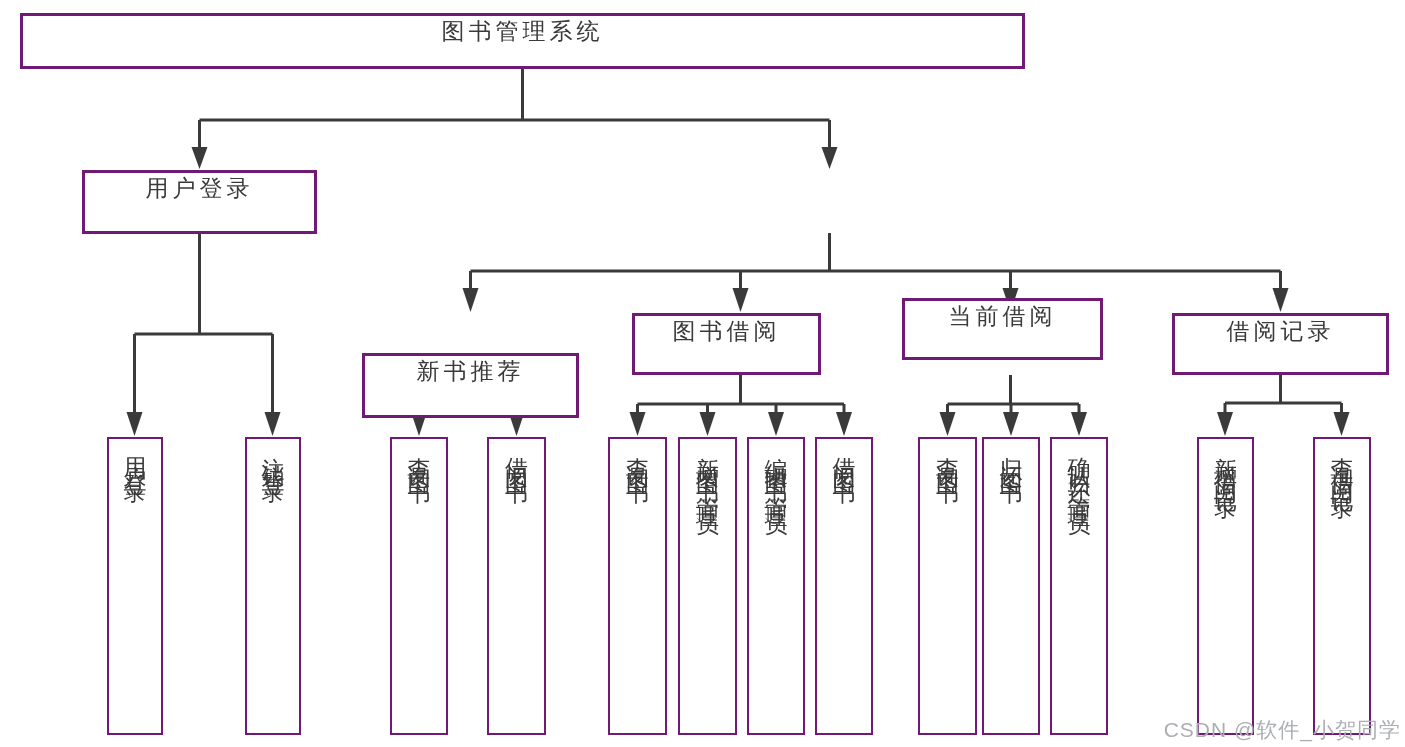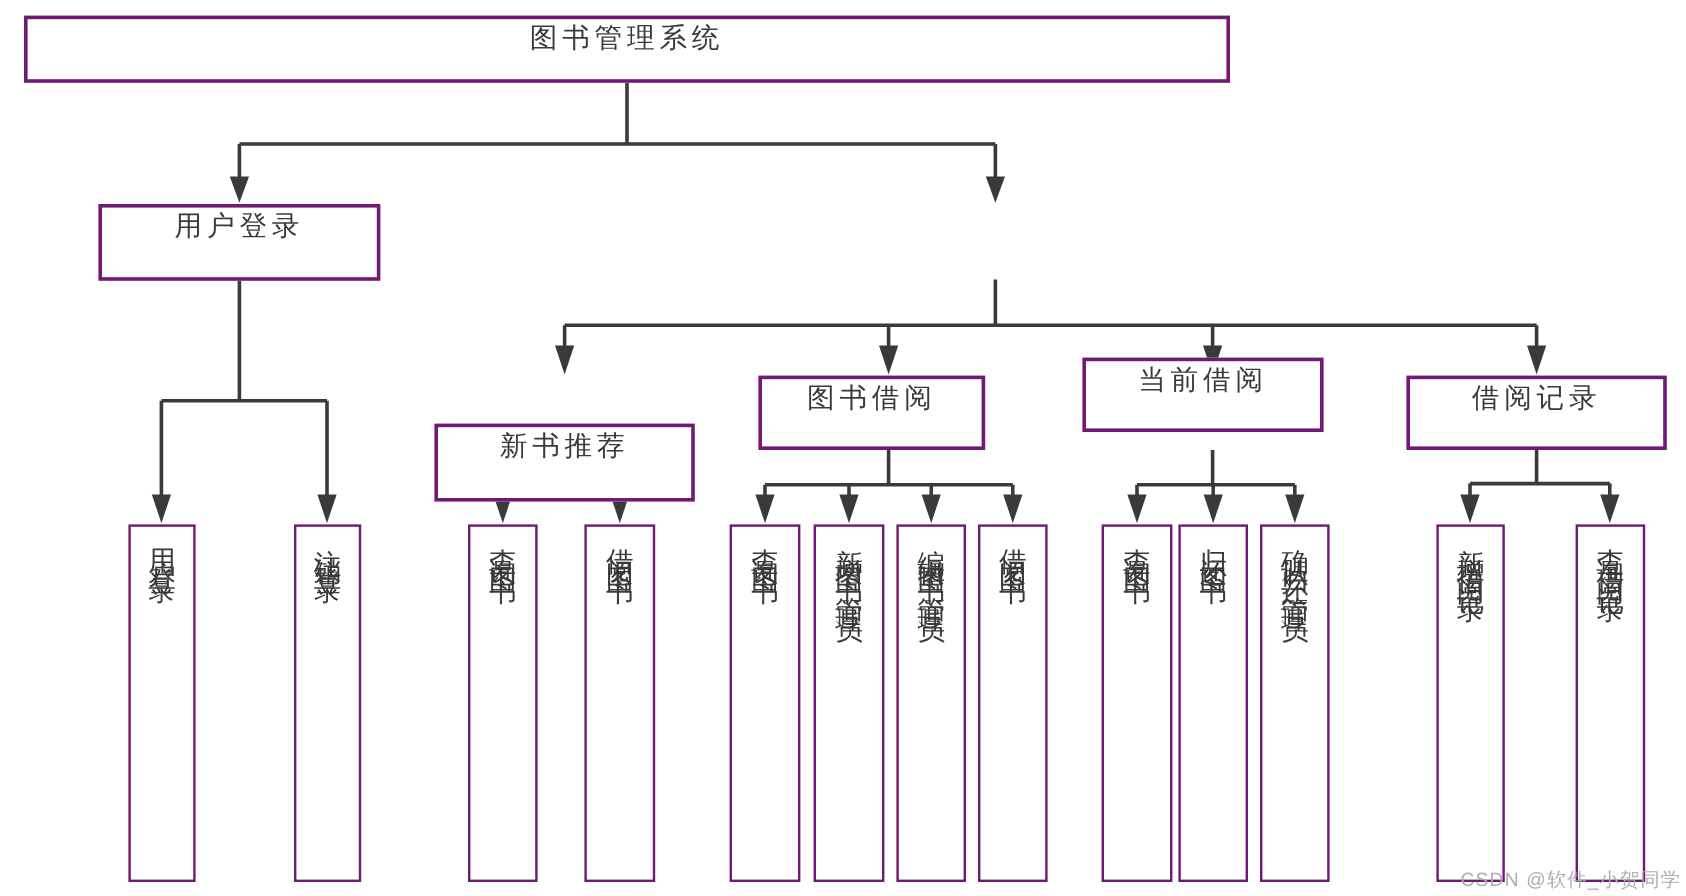--- a/index.html
+++ b/index.html
@@ -43,21 +43,21 @@
     writing-mode: vertical-rl;
     font-size: 23px;
     letter-spacing: 8px;
     line-height: 1;
   }
   .htext { white-space: nowrap; }
   .watermark {
     position: absolute;
     right: 4px;
     bottom: 3px;
-    font-size: 16px;
+    font-size: 21px;
     letter-spacing: 1px;
     color: #abaeb3;
     z-index: 10;
     white-space: nowrap;
   }
 </style>
 </head>
 <body>
 
 <div class="stage">

